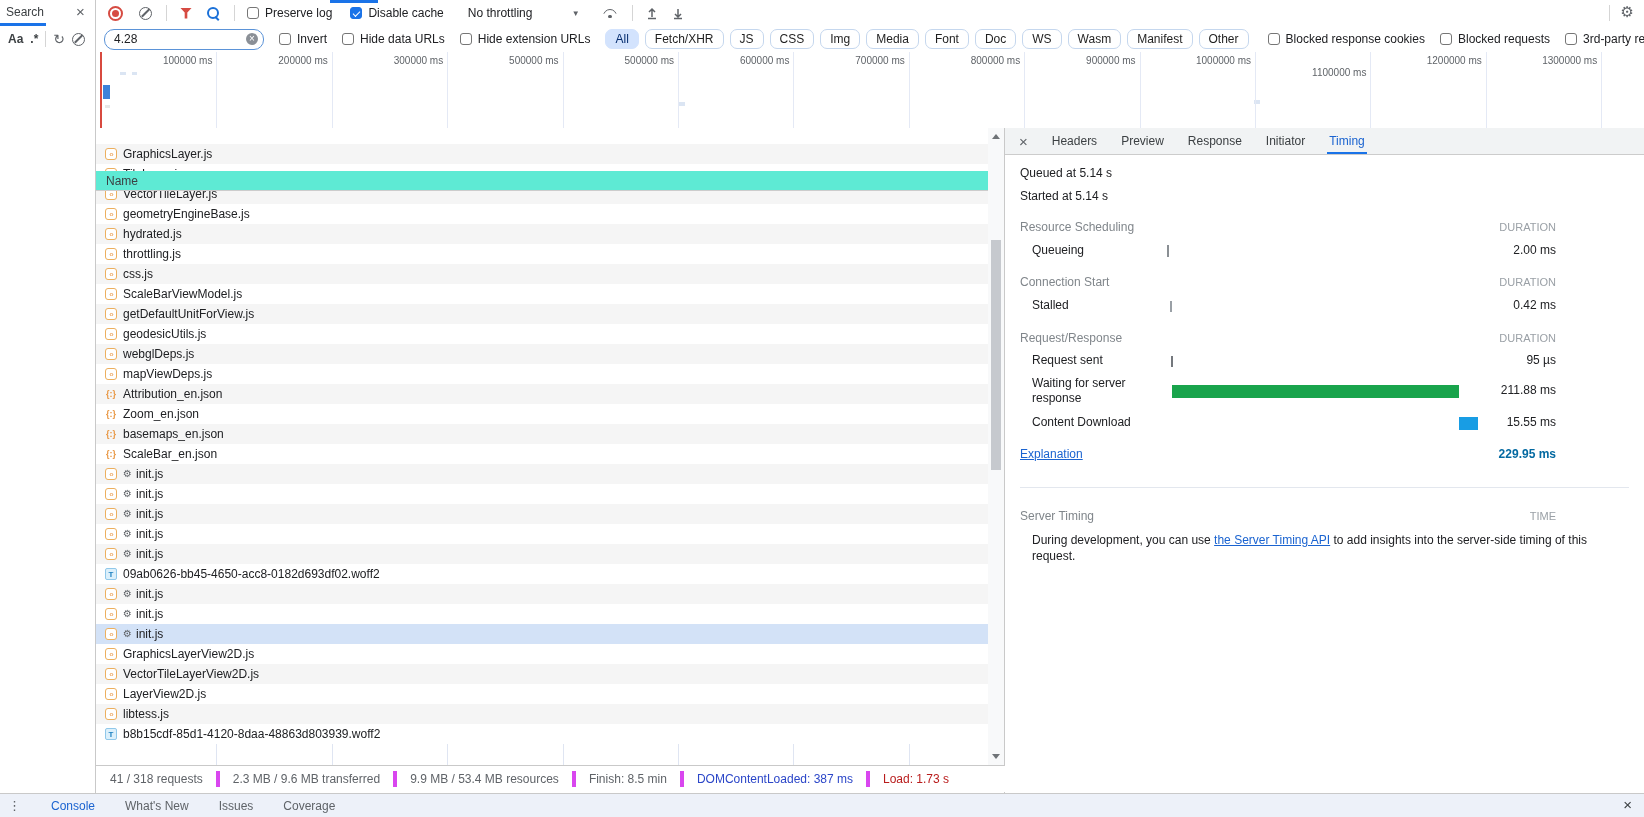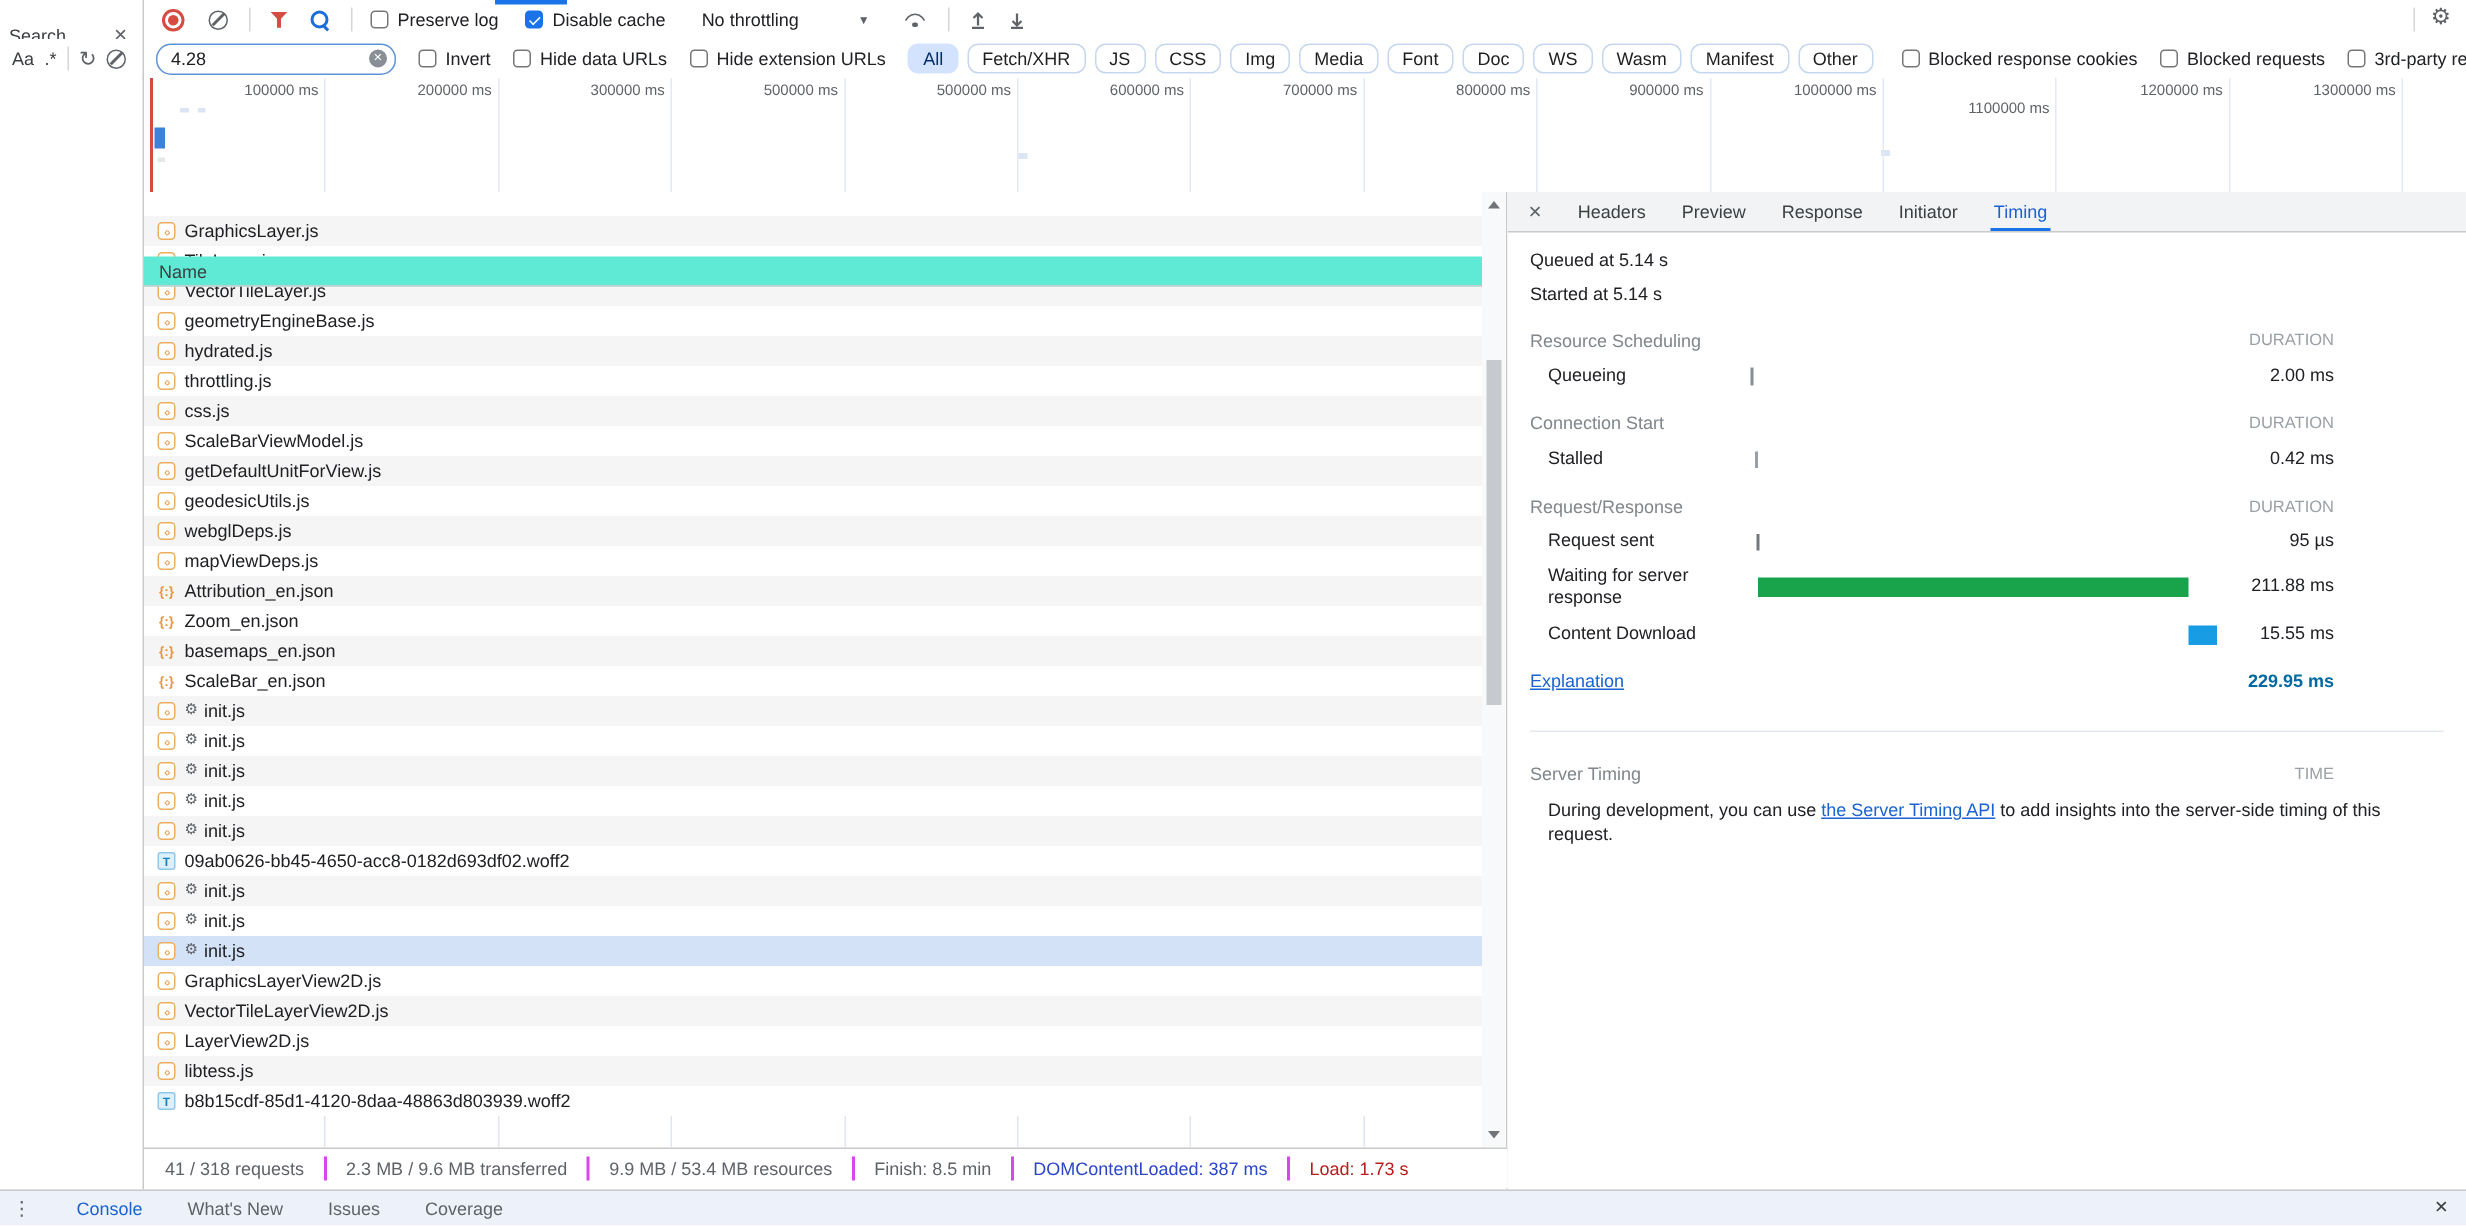--- a/index.html
+++ b/index.html
@@ -3,21 +3,21 @@
 <meta charset="utf-8">
 <style>
   html,body{margin:0;padding:0;}
   #root{position:relative;width:1644px;height:817px;background:#fff;overflow:hidden;
         font-family:"Liberation Sans","DejaVu Sans",sans-serif;font-size:12px;color:#202124;
         -webkit-font-smoothing:antialiased;}
 
   
   .row1{position:absolute;left:0;top:0;width:1644px;height:26px;background:#fff;border-bottom:1px solid #e4e4e4;}
   .tab-underline-fragment{position:absolute;left:330px;top:0;width:48px;height:3px;background:#1a73e8;z-index:6;}
-  .search-head{position:absolute;left:0;top:12px;width:95px;height:26px;padding-left:36px;}
+  .search-head{position:absolute;left:0;top:0;width:95px;height:26px;padding-left:36px;}
   .search-title{position:absolute;left:6px;top:5px;color:#3c4043;}
   .search-underline{position:absolute;left:0;top:23px;width:46px;height:2.5px;background:#1a73e8;}
   .close-x{position:absolute;left:76px;top:3px;font-size:15px;color:#5f6368;cursor:default;}
   .net-toolbar{position:absolute;left:96px;top:0;height:26px;right:0;display:flex;align-items:center;}
   .vsep{width:1px;height:16px;background:#d5d5d5;flex:none;}
   .ic-rec{width:11px;height:11px;border-radius:50%;border:2px solid #d64b42;position:relative;flex:none;margin-left:12px;}
   .ic-rec::after{content:"";position:absolute;left:2px;top:2px;width:7px;height:7px;background:#d64b42;border-radius:50%;}
   .ic-block{width:11px;height:11px;border-radius:50%;border:1.5px solid #5f6368;position:relative;flex:none;}
   .ic-block::after{content:"";position:absolute;left:0px;top:4.5px;width:11px;height:1.5px;background:#5f6368;transform:rotate(-45deg);}
   .ic-funnel{width:12px;height:11px;background:#d64b42;clip-path:polygon(0 0,100% 0,61% 45%,61% 100%,39% 100%,39% 45%);flex:none;}
@@ -33,21 +33,21 @@
   .ic-wifi::before{content:"";position:absolute;left:1px;top:2px;width:12px;height:12px;border:1.6px solid #5f6368;border-radius:50%;
                    clip-path:polygon(0 0,100% 0,100% 38%,0 38%);}
   .ic-wifi::after{content:"";position:absolute;left:6.5px;top:8px;width:3.5px;height:3.5px;border-radius:50%;background:#5f6368;}
   .ic-arrow svg{display:block;}
   .gear-glyph{font-size:15px;color:#5f6368;line-height:1;}
   .topbar-gear{position:absolute;right:10px;top:4px;}
   .topbar-gear-sep{position:absolute;right:34px;top:5px;}
 
   .row2{position:absolute;left:0;top:26px;width:1644px;height:26px;background:#fff;border-bottom:1px solid #c9c9c9;display:flex;align-items:center;}
   .search-tools{width:96px;display:flex;align-items:center;gap:7px;padding-left:8px;box-sizing:border-box;flex:none;}
-  .tool-txt{color:#3c4043;}
+  .tool-txt{color:#3c4043;font-weight:bold;}
   .ic-refresh{color:#5f6368;font-size:14px;line-height:1;}
   .filter-input{margin-left:8px;width:146px;height:19px;border:1.5px solid #5b93d8;border-radius:10px;display:flex;align-items:center;
                 padding:0 5px 0 7px;background:#fff;flex:none;}
   .filter-input input{border:none;outline:none;flex:1;min-width:0;font:12px "Liberation Sans","DejaVu Sans",sans-serif;color:#202124;background:transparent;}
   .ic-inputclear{width:12px;height:12px;border-radius:50%;background:#8a8f96;color:#fff;font-size:10px;line-height:11px;text-align:center;flex:none;}
   .row2 .cb-wrap{margin-left:15px;}
   .pills{display:flex;gap:6px;margin-left:15px;flex:none;}
   .pill{height:18px;line-height:18px;padding:0 9px;border:1px solid #c5d7ee;border-radius:7px;color:#1f1f1f;white-space:nowrap;}
   .pill.active{background:#d3e3fd;border-color:#d3e3fd;color:#072e6f;}
   .more-filters{display:flex;margin-left:4px;}
@@ -104,21 +104,21 @@
   .tval{position:absolute;right:88px;color:#202124;white-space:nowrap;}
   .explain{position:absolute;left:15px;top:319px;color:#1a63d0;text-decoration:underline;}
   .total{position:absolute;right:88px;top:319px;font-weight:bold;color:#0369a1;}
   .tdivider{position:absolute;left:15px;right:15px;top:359px;height:1px;background:#e3e7ee;}
   .st-para{position:absolute;left:27px;top:404px;width:560px;line-height:16px;color:#202124;}
   .link{color:#1a63d0;text-decoration:underline;}
 
   
   .statusbar{position:absolute;left:96px;top:765px;width:909px;height:27px;border-top:1px solid #c9c9c9;background:#fff;
              display:flex;align-items:center;padding-left:14px;box-sizing:border-box;color:#5f6368;white-space:nowrap;}
-  .sum-item{padding:1px 13px;border-right:2px solid #d946ef;}
+  .sum-item{padding:1px 13px;border-right:4px solid #d946ef;}
   .sum-item:first-child{padding-left:0;}
   .sum-item:last-child{border-right:none;}
 
   
   .drawer{position:absolute;left:0;top:793px;width:1644px;height:24px;background:#edf1f9;border-top:1px solid #c9c9c9;
           display:flex;align-items:center;padding-left:8px;gap:30px;box-sizing:border-box;}
   .kebab{color:#5f6368;font-size:13px;}
   .dr-tab{color:#5f6368;white-space:nowrap;}
   .dr-tab.active{color:#1a63d0;}
   .dr-close{position:absolute;right:12px;top:2px;color:#3c4043;font-size:15px;}

